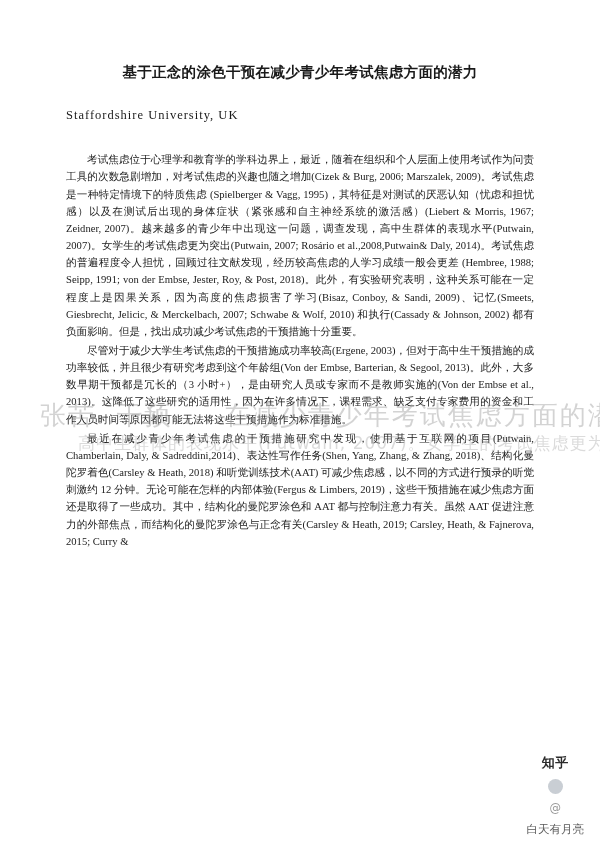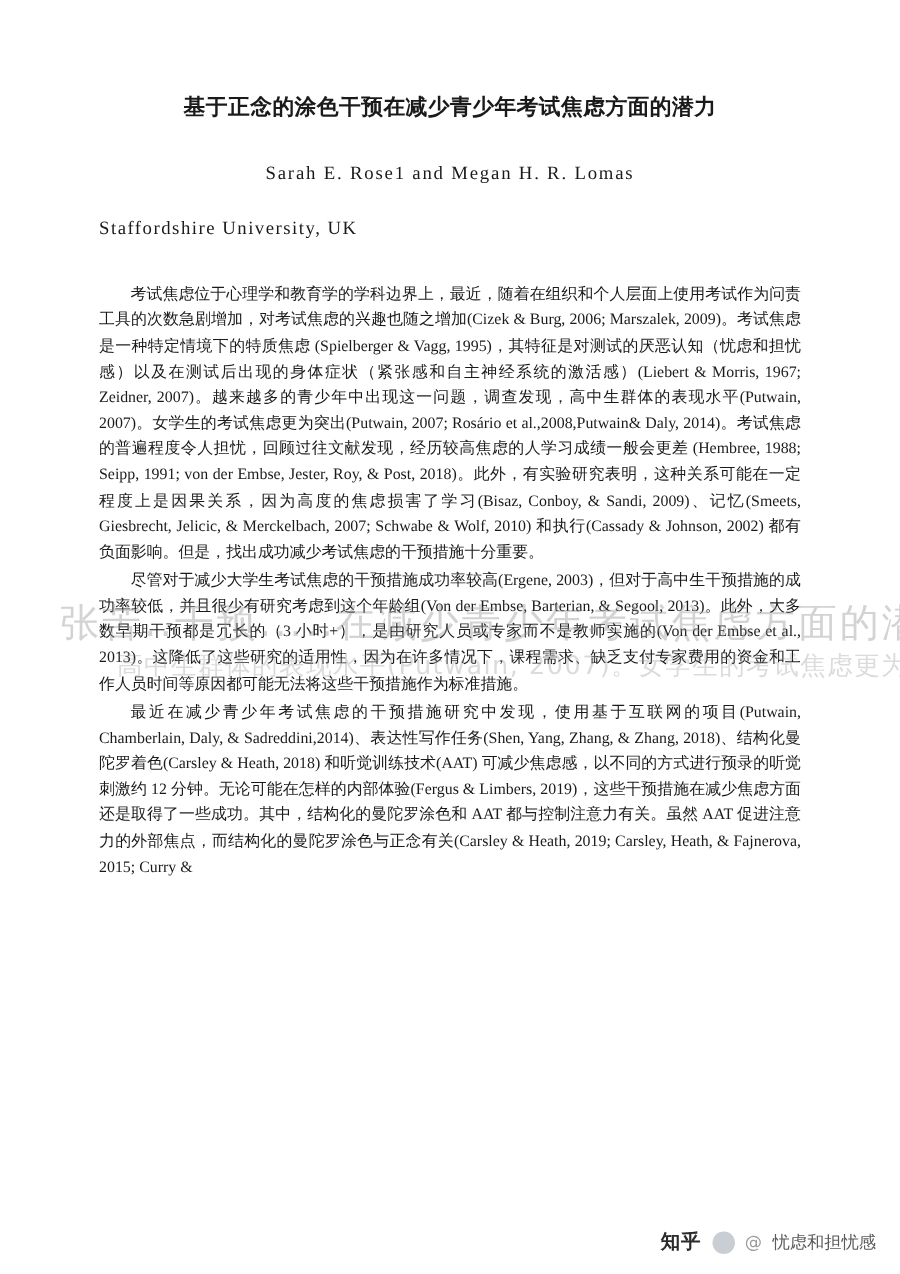--- a/index.html
+++ b/index.html
@@ -102,20 +102,21 @@
   .footer {
     position: absolute;
     right: 16px;
     bottom: 12px;
     display: flex;
     align-items: center;
     gap: 7px;
     font-family: "DejaVu Sans", sans-serif;
     font-size: 11.5px;
     color: #5a5a5a;
+    flex-direction: column;
   }
   .footer .logo {
     font-weight: bold;
     font-size: 13px;
     color: #2b2b2b;
     letter-spacing: 0.5px;
   }
   .footer .avatar {
     width: 15px;
     height: 15px;
@@ -129,36 +130,35 @@
 </style>
 </head>
 <body>
 
 <div class="page">
 
   <div class="content">
 
     <h1 class="doc-title">基于正念的涂色干预在减少青少年考试焦虑方面的潜力</h1>
 
-    <div class="authors">Sarah E.  Rose1  and Megan H.  R.  Lomas</div>
 
     <div class="affiliation">Staffordshire University, UK</div>
 
 
     <div class="body-block">
       <p class="para">考试焦虑位于心理学和教育学的学科边界上，最近，随着在组织和个人层面上使用考试作为问责工具的次数急剧增加，对考试焦虑的兴趣也随之增加(Cizek &amp; Burg, 2006; Marszalek, 2009)。考试焦虑是一种特定情境下的特质焦虑 (Spielberger &amp; Vagg, 1995)，其特征是对测试的厌恶认知（忧虑和担忧感）以及在测试后出现的身体症状（紧张感和自主神经系统的激活感）(Liebert &amp; Morris, 1967; Zeidner, 2007)。越来越多的青少年中出现这一问题，调查发现，高中生群体的表现水平(Putwain, 2007)。女学生的考试焦虑更为突出(Putwain, 2007; Rosário et al.,2008,Putwain&amp; Daly, 2014)。考试焦虑的普遍程度令人担忧，回顾过往文献发现，经历较高焦虑的人学习成绩一般会更差 (Hembree, 1988; Seipp, 1991; von der Embse, Jester, Roy, &amp; Post, 2018)。此外，有实验研究表明，这种关系可能在一定程度上是因果关系，因为高度的焦虑损害了学习(Bisaz, Conboy, &amp; Sandi, 2009)、记忆(Smeets, Giesbrecht, Jelicic, &amp; Merckelbach, 2007; Schwabe &amp; Wolf, 2010) 和执行(Cassady &amp; Johnson, 2002) 都有负面影响。但是，找出成功减少考试焦虑的干预措施十分重要。</p>
       <p class="para">尽管对于减少大学生考试焦虑的干预措施成功率较高(Ergene, 2003)，但对于高中生干预措施的成功率较低，并且很少有研究考虑到这个年龄组(Von der Embse, Barterian, &amp; Segool, 2013)。此外，大多数早期干预都是冗长的（3 小时+），是由研究人员或专家而不是教师实施的(Von der Embse et al., 2013)。这降低了这些研究的适用性，因为在许多情况下，课程需求、缺乏支付专家费用的资金和工作人员时间等原因都可能无法将这些干预措施作为标准措施。</p>
       <p class="para">最近在减少青少年考试焦虑的干预措施研究中发现，使用基于互联网的项目(Putwain, Chamberlain, Daly, &amp; Sadreddini,2014)、表达性写作任务(Shen, Yang, Zhang, &amp; Zhang, 2018)、结构化曼陀罗着色(Carsley &amp; Heath, 2018) 和听觉训练技术(AAT) 可减少焦虑感，以不同的方式进行预录的听觉刺激约 12 分钟。无论可能在怎样的内部体验(Fergus &amp; Limbers, 2019)，这些干预措施在减少焦虑方面还是取得了一些成功。其中，结构化的曼陀罗涂色和 AAT 都与控制注意力有关。虽然 AAT 促进注意力的外部焦点，而结构化的曼陀罗涂色与正念有关(Carsley &amp; Heath, 2019; Carsley, Heath, &amp; Fajnerova, 2015; Curry &amp;</p>
     </div>
 
   </div>
 
   <div class="wm-text">张苦..干预.....在减少青少年考试焦虑方面的潜力.com</div>
   <div class="wm-text2">高中生群体的表现水平(Putwain, 2007)。女学生的考试焦虑更为突出</div>
 
   <div class="footer">
     <span class="logo">知乎</span>
     <span class="avatar"></span>
     <span class="sep">@</span>
-    <span>忧虑和担忧感</span>
+    <span>白天有月亮</span>
   </div>
 
 </div>
 
 </body></html>

